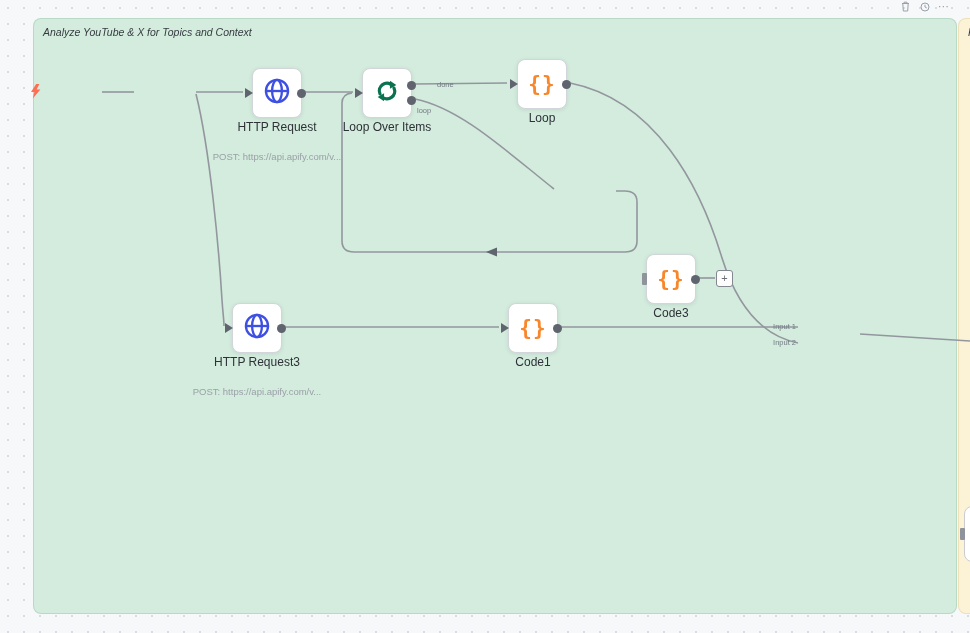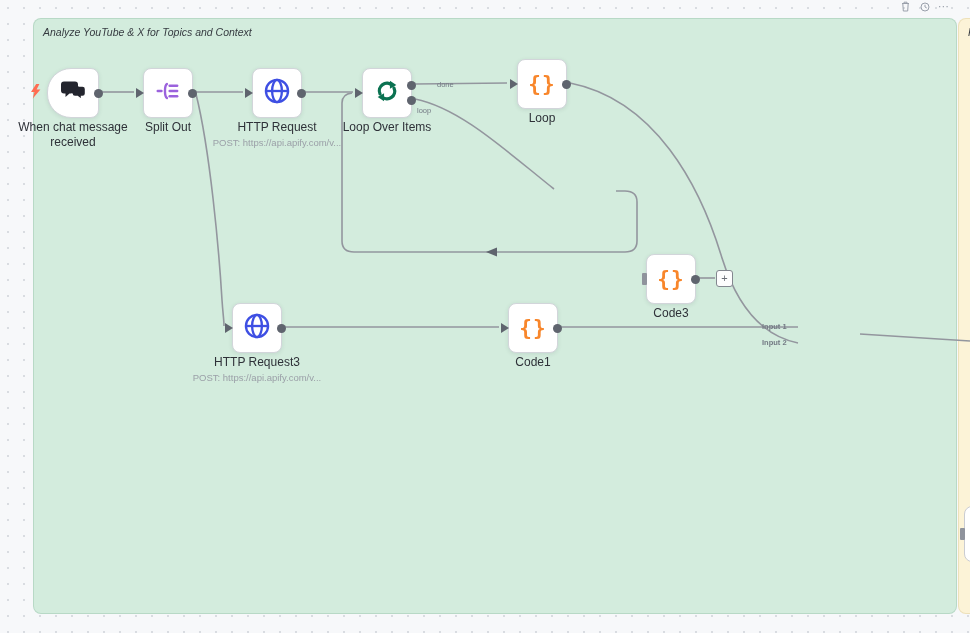--- a/index.html
+++ b/index.html
@@ -14,31 +14,31 @@
   .group-green{left:33px;top:18px;width:922px;height:594px;background:#d3ecdd;border:1px solid rgba(23,104,64,.14);}
   .group-yellow{left:958px;top:18px;width:60px;height:594px;background:#fcf3d7;border:1px solid rgba(160,130,20,.15);}
   .group-title{padding:7px 9px;font-size:10.5px;color:#363b41;}
   .conn-layer{position:absolute;left:0;top:0;z-index:2;}
   .node{position:absolute;width:48px;height:48px;background:#fff;border:1px solid #d2d5da;border-radius:8px;
         box-shadow:0 1px 4px rgba(40,45,60,.10);display:flex;align-items:center;justify-content:center;z-index:3;}
   .node.trigger{width:50px;border-radius:24px 8px 8px 24px;}
   .labels{position:absolute;top:51px;left:50%;transform:translateX(-50%);width:160px;text-align:center;z-index:3;}
   .labels.narrow{width:116px;}
   .lbl{font-size:12px;color:#2e3138;line-height:1.25;}
-  .sub{font-size:9.5px;color:#9ba0a8;margin-top:2px;white-space:nowrap;}
+  .sub{font-size:9.5px;color:#9ba0a8;margin-top:16px;white-space:nowrap;}
   .out-dot{position:absolute;right:-5px;top:50%;margin-top:-4.5px;width:9px;height:9px;border-radius:50%;background:#5f646e;}
   .out-dot.d1{top:16px;margin-top:-4.5px;}
   .out-dot.d2{top:31px;margin-top:-4.5px;}
   .in-arrow{position:absolute;left:-8px;top:50%;margin-top:-5px;width:0;height:0;
             border-top:5px solid transparent;border-bottom:5px solid transparent;border-left:8px solid #5f646e;}
   .in-arrow.i1{top:17px;margin-top:-5px;}
   .in-arrow.i2{top:33px;margin-top:-5px;}
   .in-square{position:absolute;left:-5px;top:50%;margin-top:-6px;width:5px;height:12px;background:#8f939c;border-radius:1px;}
   .port-label{position:absolute;font-size:7.5px;color:#737a84;z-index:2;white-space:nowrap;}
-  .port-label.right-al{width:34px;font-weight:bold;}
+  .port-label.right-al{width:34px;text-align:right;}
   .plus-btn{position:absolute;left:716px;top:270px;width:15px;height:15px;background:#fdfdfd;border:1.4px solid #83878f;
             border-radius:3px;z-index:3;display:flex;align-items:center;justify-content:center;
             font-size:11px;color:#6a6e76;line-height:1;}
   .code-glyph{font-family:"DejaVu Sans Mono",monospace;font-weight:700;font-size:21px;color:#f8862b;letter-spacing:1px;}
   .bolt{position:absolute;left:30px;top:84px;z-index:3;}
   .toolbar{position:absolute;left:900px;top:1px;display:flex;gap:8px;align-items:center;z-index:4;}
   .tb-icon{width:11px;height:11px;display:flex;align-items:center;justify-content:center;color:#9aa0ab;}
   .tb-more{font-size:11px;color:#9aa0ab;letter-spacing:1px;line-height:1;}
   .partial-node{position:absolute;left:964px;top:506px;width:36px;height:54px;background:#fff;
                 border:1px solid #caccd2;border-radius:8px;z-index:3;}
@@ -77,49 +77,21 @@
   <div class="port-label" style="left:417px;top:106px;">loop</div>
   <div class="port-label right-al" style="left:762px;top:322px;">Input 1</div>
   <div class="port-label right-al" style="left:762px;top:338px;">Input 2</div>
 
   <div class="bolt">
     <svg width="11" height="15" viewBox="0 0 11 15">
         <path d="M6.2 0 L1 8 H4.4 L2.8 14.6 L10.4 5.4 H6.6 L9.4 0 Z" fill="#ff6d52"></path>
       </svg>
   </div>
 
-  <div class="node trigger" style="left:47px;top:68px;">
-    <span>
-      <svg width="27" height="24" viewBox="0 0 27 24">
-        <path d="M4 2.5 h11 a3 3 0 0 1 3 3 v6 a3 3 0 0 1 -3 3 h-5.5 l-4 3.5 v-3.5 H4 a3 3 0 0 1 -3 -3 v-6 a3 3 0 0 1 3 -3 z" fill="#23252e"></path>
-        <path d="M18.5 7 h4 a3 3 0 0 1 3 3 v4.5 a3 3 0 0 1 -3 3 h-1 v3 l-4 -3 h-2.5 a3 3 0 0 1 -3 -3" fill="#23252e" stroke="#ffffff" stroke-width="1.4"></path>
-      </svg>
-    </span>
-    <div class="out-dot"></div>
-    <div class="labels narrow">
-        <div class="lbl">When chat message received</div>
-      </div>
-  </div>
 
-  <div class="node" style="left:143px;top:68px;">
-    <span>
-      <svg width="26" height="26" viewBox="0 0 24 24" stroke="#9b62dd" stroke-width="2.2" stroke-linecap="round" fill="none">
-        <path d="M2.5 12 H6"></path>
-        <path d="M11 5.5 C8.6 7 8.6 17 11 18.5"></path>
-        <path d="M13.5 7.2 H20.5"></path>
-        <path d="M13.5 12 H20.5"></path>
-        <path d="M13.5 16.8 H20.5"></path>
-      </svg>
-    </span>
-    <div class="in-arrow"></div>
-    <div class="out-dot"></div>
-    <div class="labels">
-        <div class="lbl">Split Out</div>
-      </div>
-  </div>
 
   <div class="node" style="left:252px;top:68px;">
     <span>
       <svg width="28" height="28" viewBox="0 0 24 24" stroke="#3e4fe3" stroke-width="2" fill="none">
         <circle cx="12" cy="12" r="9.5"></circle>
           <ellipse cx="12" cy="12" rx="4.2" ry="9.5"></ellipse>
           <path d="M2.5 12 H21.5"></path>
       </svg>
     </span>
     <div class="in-arrow"></div>

